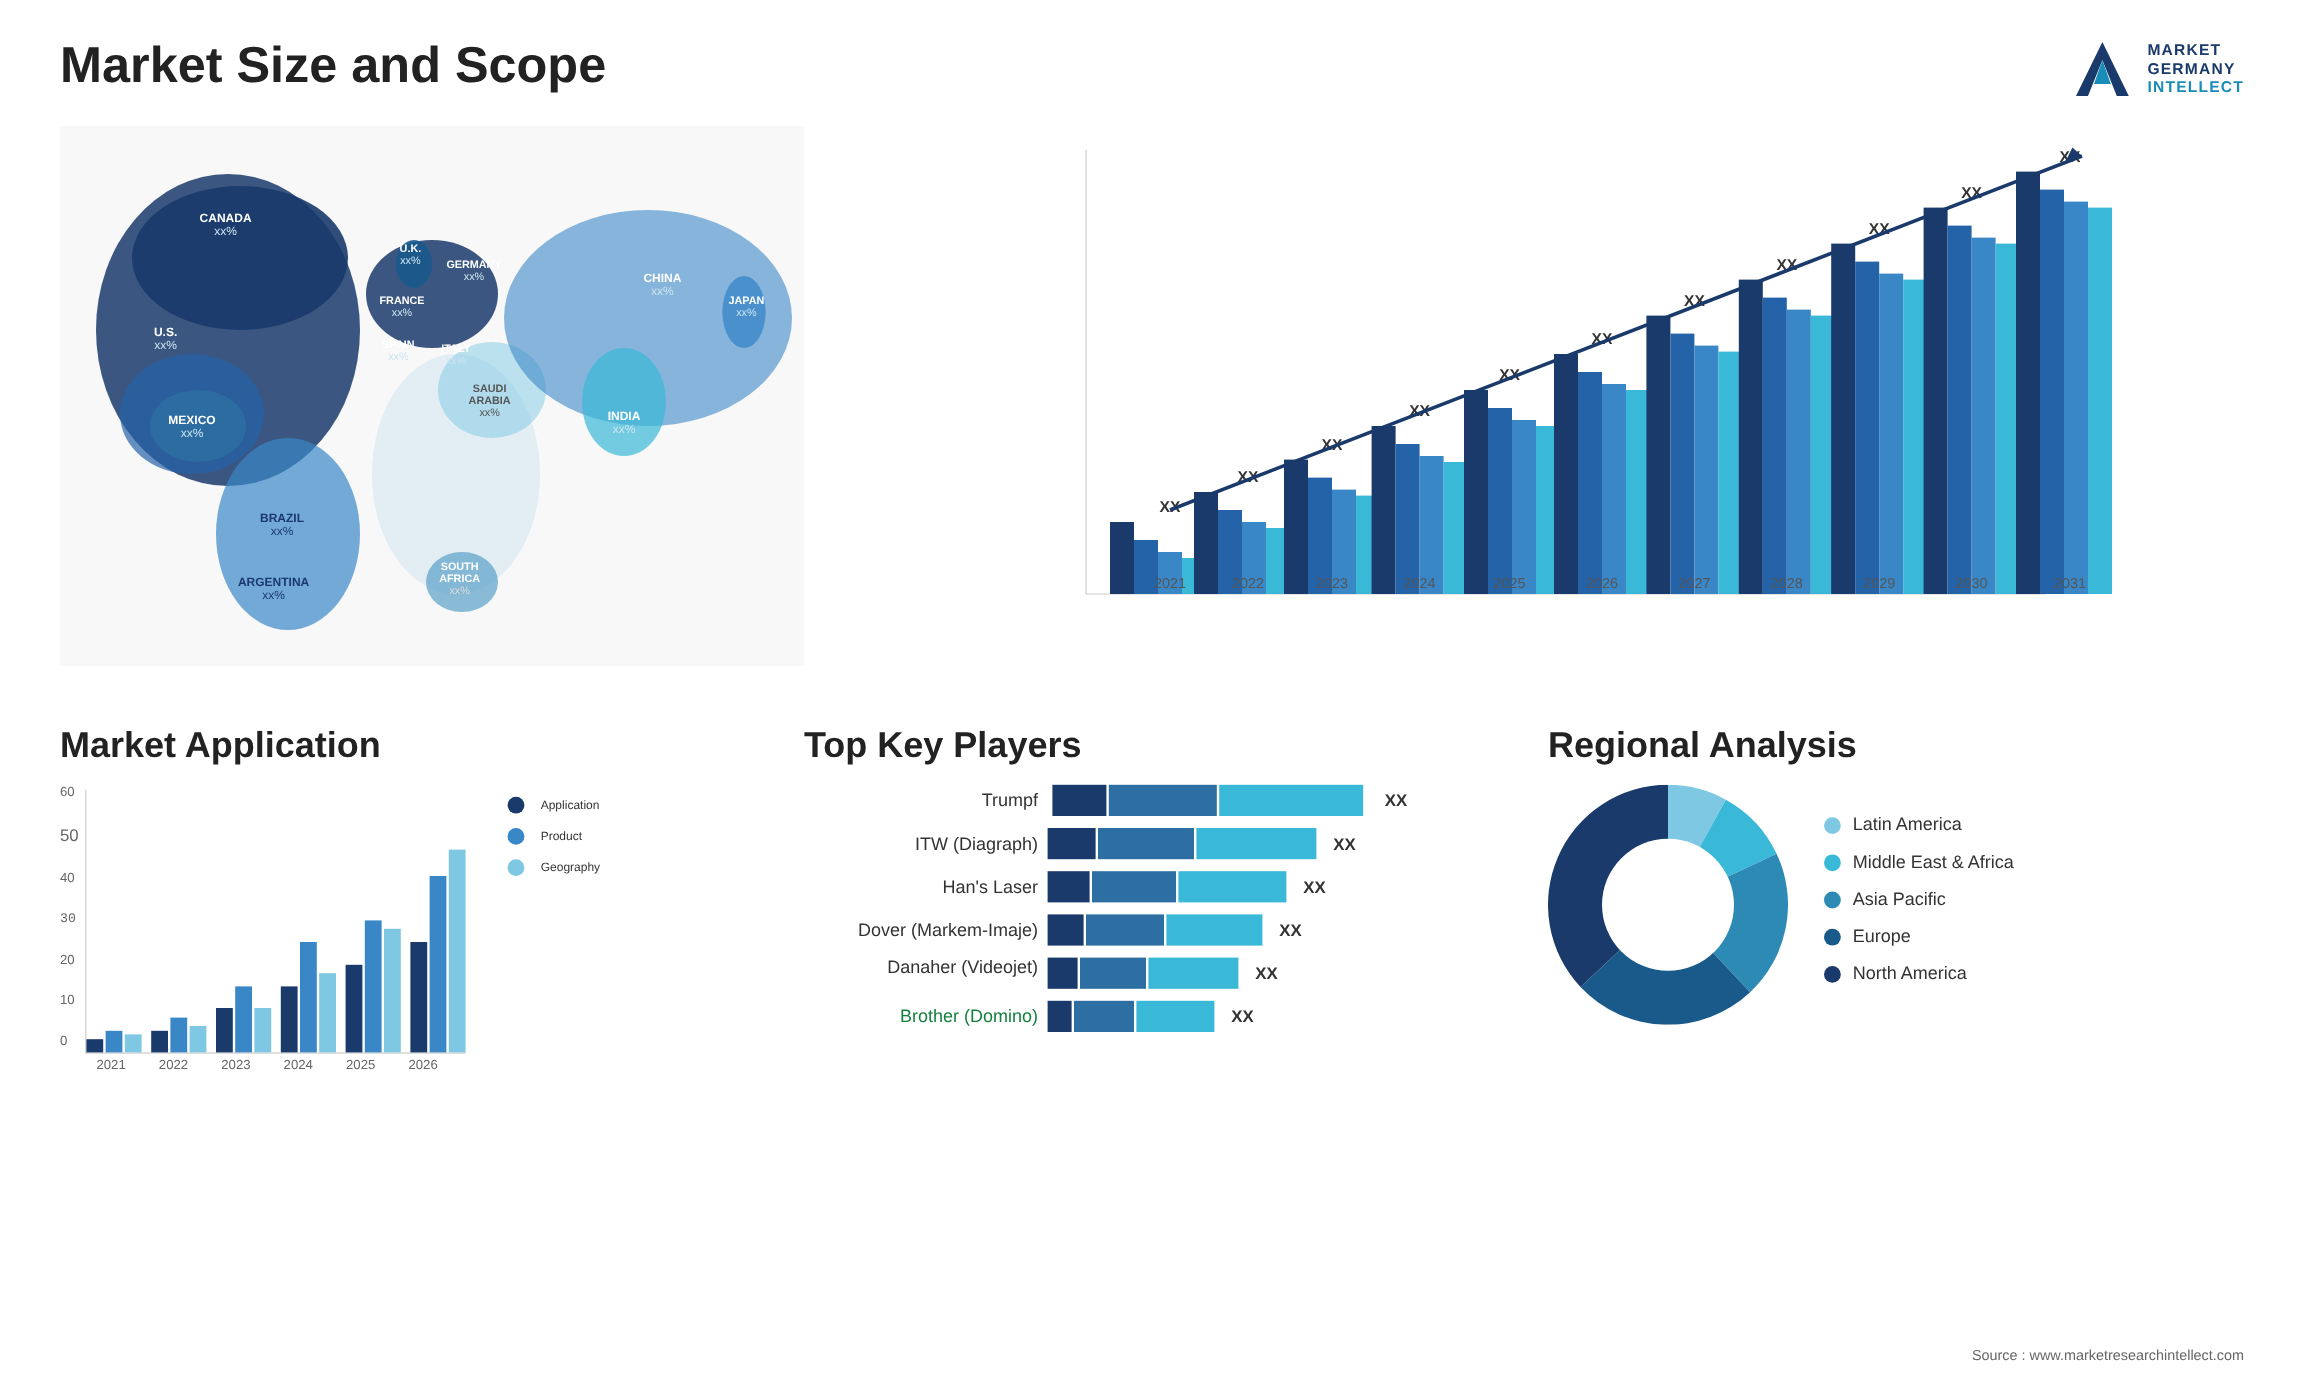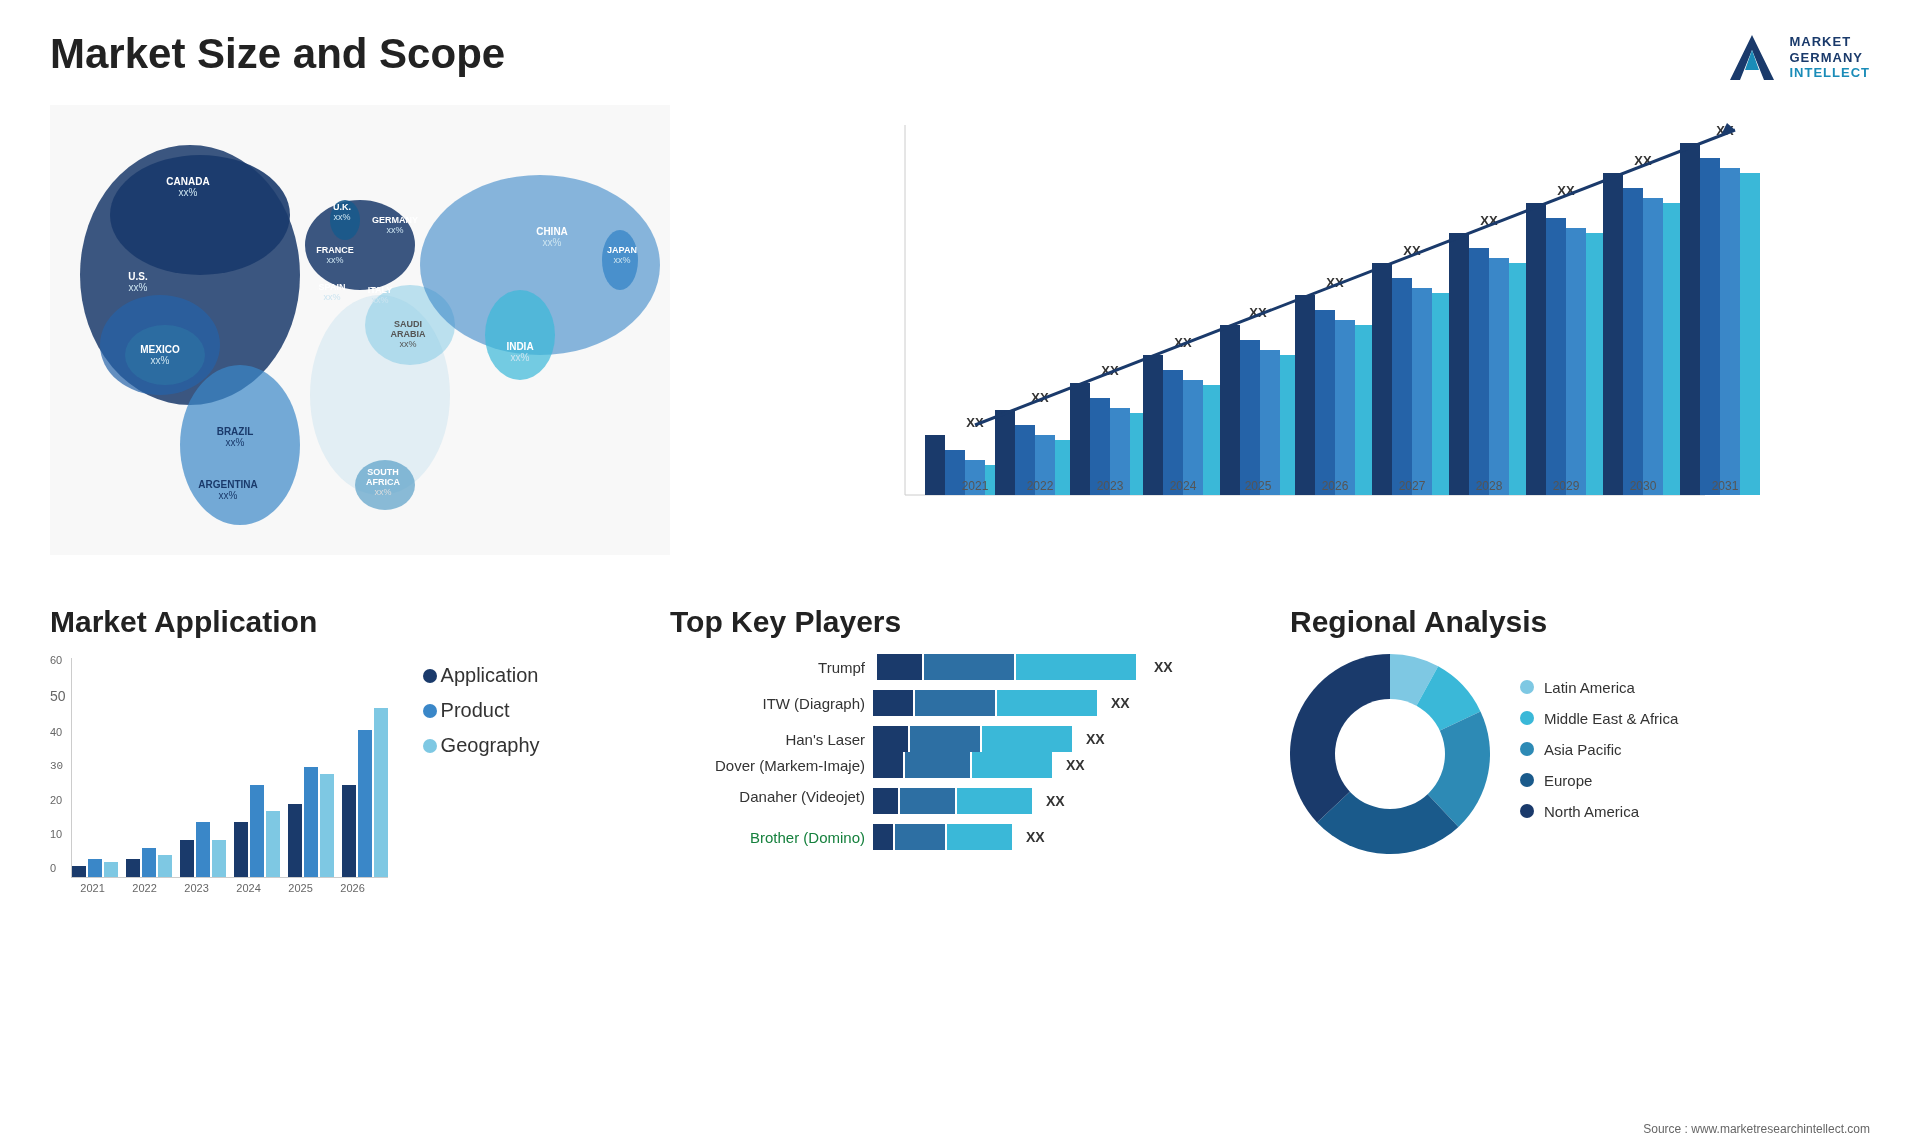--- a/index.html
+++ b/index.html
@@ -83,23 +83,23 @@
       position: absolute;
       bottom: 10px;
       right: 50px;
       font-size: 12px;
       color: #666;
     }
 
     .seg-legend-item {
       display: flex;
       align-items: center;
-      gap: 4px;
+      gap: 14px;
       margin-bottom: 12px;
-      font-size: 20px;
+      font-size: 10px;
       color: #333;
     }
 
     .seg-dot {
       width: 14px;
       height: 14px;
       border-radius: 50%;
     }
   </style>
 </head>
@@ -389,21 +389,21 @@
           </div>
           <div style="display: flex; align-items: center; margin-bottom: 10px; gap: 8px;">
             <div style="width: 195px; font-size: 15px; color: rgb(51, 51, 51); text-align: right;">ITW (Diagraph)</div>
             <div style="display: flex; gap: 2px; height: 26px;">
               <div style="width: 40px; height: 26px; background: rgb(26, 58, 107);"></div>
               <div style="width: 80px; height: 26px; background: rgb(45, 111, 163);"></div>
               <div style="width: 100px; height: 26px; background: rgb(58, 184, 216);"></div>
             </div>
             <span style="font-size: 14px; font-weight: 700; color: rgb(51, 51, 51); margin-left: 6px; align-self: center;">XX</span>
           </div>
-          <div style="display: flex; align-items: center; gap: 8px;">
+          <div style="display: flex; align-items: center; margin-bottom: 10px; gap: 8px;">
             <div style="width: 195px; font-size: 15px; color: rgb(51, 51, 51); text-align: right;">Han's Laser</div>
             <div style="display: flex; gap: 2px; height: 26px;">
               <div style="width: 35px; height: 26px; background: rgb(26, 58, 107);"></div>
               <div style="width: 70px; height: 26px; background: rgb(45, 111, 163);"></div>
               <div style="width: 90px; height: 26px; background: rgb(58, 184, 216);"></div>
             </div>
             <span style="font-size: 14px; font-weight: 700; color: rgb(51, 51, 51); margin-left: 6px; align-self: center;">XX</span>
           </div>
           <div style="display: flex; align-items: center; margin-bottom: 10px; gap: 8px;">
             <div style="width: 195px; font-size: 15px; color: rgb(51, 51, 51); text-align: right;">Dover (Markem-Imaje)</div>

